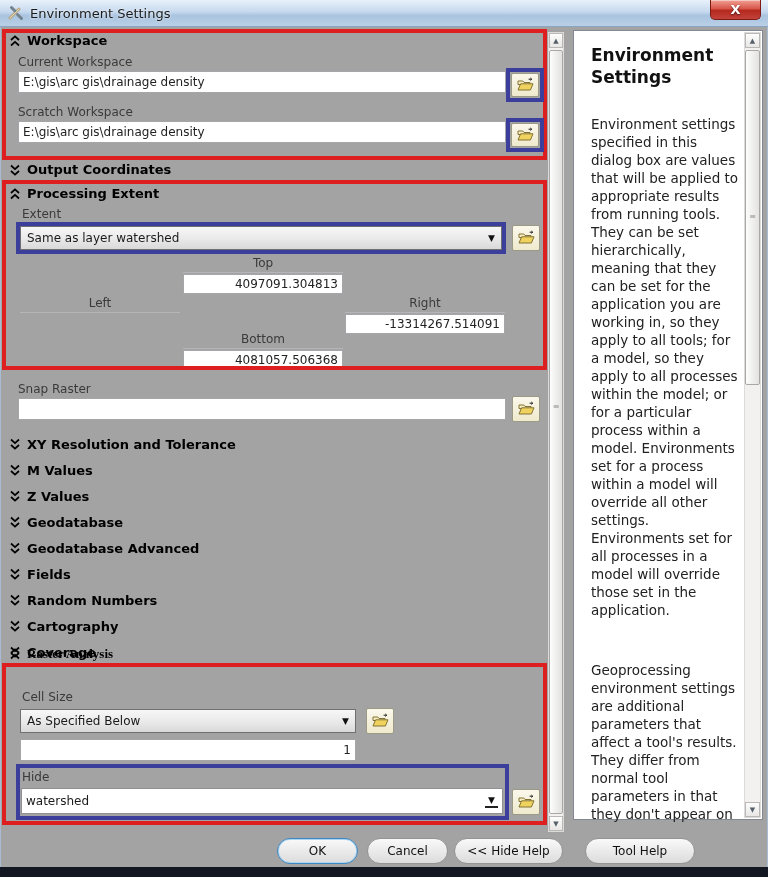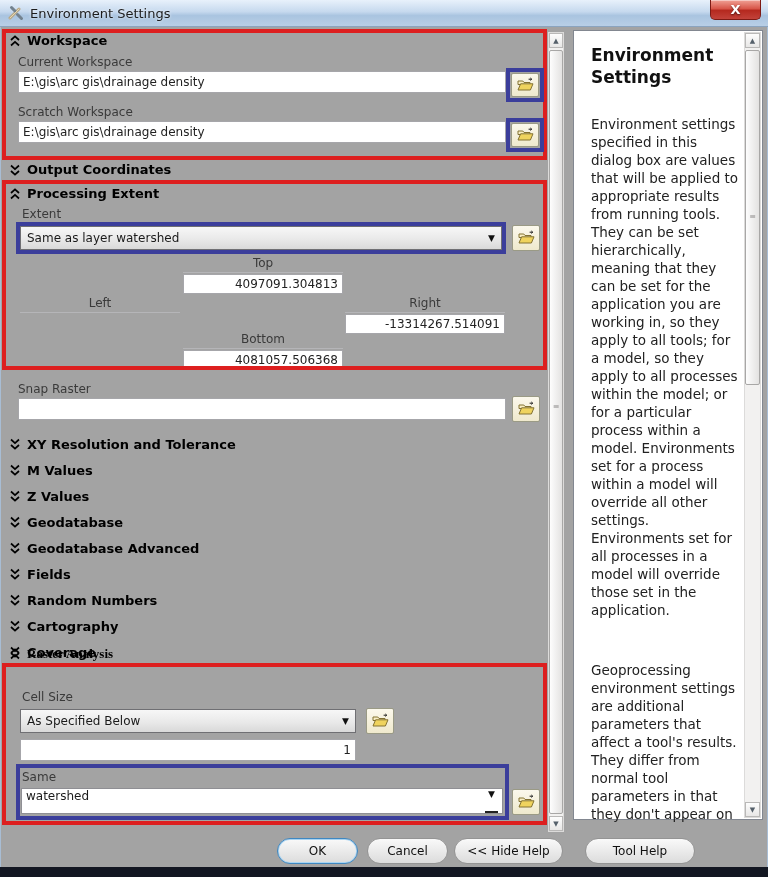--- a/index.html
+++ b/index.html
@@ -23,21 +23,21 @@
   .label { font-size:12px; color:#3a3a3a; }
   .hdr { font-size:13px; font-weight:bold; color:#000; }
   .field { background:#fff; border:1px solid #a6a6aa; font-size:12px; color:#222;
            padding:2px 4px; font-family:"DejaVu Sans", sans-serif; width:100%; height:100%; }
   .field.num { text-align:right;padding-left:8px; }
   .dropdown { background:linear-gradient(#f7f7f7, #e9e9e9 55%, #d9d9d9); border:1px solid #6f6f73;
               font-size:12px; color:#1a1a1a; display:flex; align-items:center; padding:0 6px; cursor:pointer; }
   .dropdown .dd-text { flex:1; overflow:hidden; white-space:nowrap; }
   .dd-arrow { font-size:9px; color:#111; margin-left:4px; }
   .combo { background:#fff; border:1px solid #8f8f94; font-size:12px; color:#1a1a1a;
-           display:flex; padding:0 4px; cursor:pointer; }
+           display:flex; align-items:center; padding:0 4px; cursor:pointer; }
   .combo .dd-text { flex:1; }
   .combo .combo-arrow { font-size:9px; color:#111; border-bottom:2px solid #222; padding:0 3px 1px 3px; }
   .folder-btn { background:linear-gradient(#fbf8ec, #efe9cd); border:1px solid #9a9a85; border-radius:2px;
                 display:flex; align-items:center; justify-content:center; cursor:pointer; }
 
   .extent-label { font-size:12px; color:#3a3a3a; text-align:center; border-bottom:1px solid #b5b5b8; height:17px; }
 
   
   .sect { display:flex; align-items:center; gap:7px; }
   .chev svg { display:block; }
@@ -271,21 +271,21 @@
       <svg width="17" height="14" viewBox="0 0 17 14">
         <path d="M11.6 2.2 h3 m-1.2 -1.2 l1.3 1.2 l-1.3 1.2" fill="none" stroke="#1a1a1a" stroke-width="1"></path>
         <path d="M1 4 h4.8 l1.2 1.5 h6 v2 H1 z" fill="#f8eec4" stroke="#837233" stroke-width="1"></path>
         <path d="M1 13 L3.6 6.8 h12.4 L13.4 13 z" fill="#efd35e" stroke="#837233" stroke-width="1"></path>
       </svg>
     </span>
   </div>
   <div class="abs" style="left:20px; top:739px; width:336px; height:22px;">
     <input class="field num" value="1" style="">
   </div>
-  <span class="abs label" style="left:22px; top:770px;">Same</span>
+  <span class="abs label" style="left:22px; top:770px;">Hide</span>
   <div class="abs combo" style="left:21px; top:788px; width:482px; height:26px;">
     <span class="dd-text">watershed</span>
     <span class="combo-arrow">▼</span>
   </div>
   <div class="abs folder-btn" style="left:512px; top:789px; width:28px; height:26px;">
     <span>
       <svg width="17" height="14" viewBox="0 0 17 14">
         <path d="M11.6 2.2 h3 m-1.2 -1.2 l1.3 1.2 l-1.3 1.2" fill="none" stroke="#1a1a1a" stroke-width="1"></path>
         <path d="M1 4 h4.8 l1.2 1.5 h6 v2 H1 z" fill="#f8eec4" stroke="#837233" stroke-width="1"></path>
         <path d="M1 13 L3.6 6.8 h12.4 L13.4 13 z" fill="#efd35e" stroke="#837233" stroke-width="1"></path>

